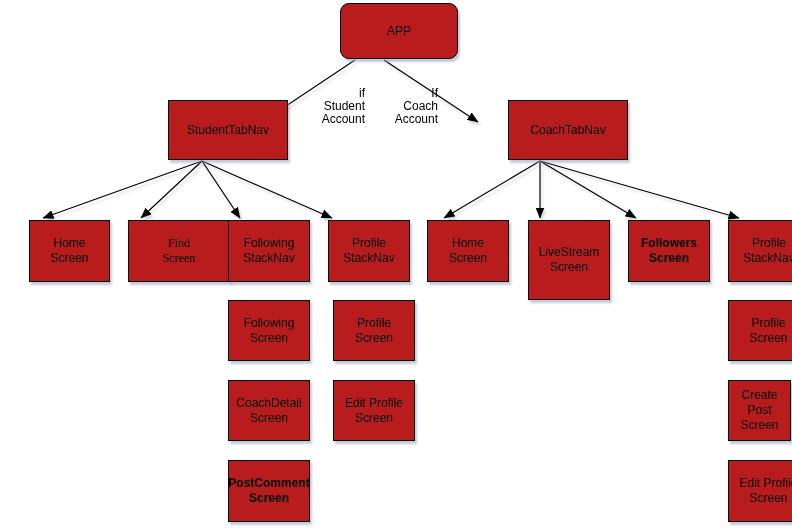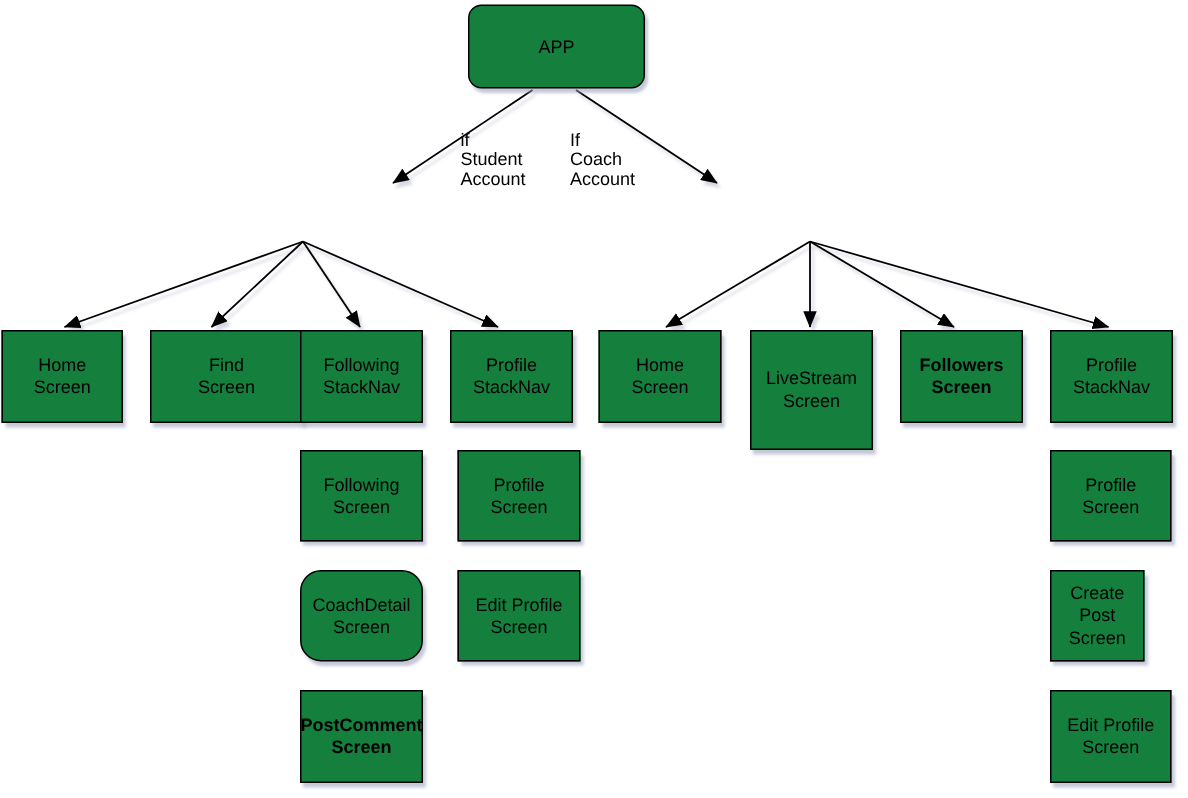--- a/index.html
+++ b/index.html
@@ -10,33 +10,34 @@
     position: relative;
     overflow: hidden;
   }
   .canvas { position: absolute; inset: 0; width: 792px; height: 532px; }
   svg.edges {
     position: absolute; left: 0; top: 0;
     filter: drop-shadow(2px 3px 1px rgba(150,155,185,0.4));
   }
   .node {
     position: absolute;
-    background: #15803d;
+    background: #b91c1c;
     border: 1px solid #000000;
     box-shadow: 2px 3px 2px rgba(150,155,185,0.55);
     display: flex; align-items: center; justify-content: center;
     text-align: center;
     font-size: 12px; line-height: 1.25; color: #000000;
     white-space: pre-line;
     box-sizing: border-box;
+    margin-left: 28px;
   }
   .node.rounded { border-radius: 9px; }
   .edge-label {
     position: absolute;
-    text-align: left;
+    text-align: right;
     font-size: 12px; line-height: 13px; color: #000000;
     white-space: pre-line;
   }
 </style>
 </head>
 <body>
 
 <div class="canvas">
 
   <svg class="edges" width="792" height="532">
@@ -61,24 +62,26 @@
 
   <div class="edge-label" style="left:307px; top:87px; width:58px;">if
 Student
 Account</div>
   <div class="edge-label" style="left:380px; top:87px; width:58px;">If
 Coach
 Account</div>
 
   <div class="node rounded" style="left:312px; top:3px; width:118px; height:56px;">APP</div>
 
+  <div class="node" style="left:140px; top:100px; width:120px; height:60px;">StudentTabNav</div>
+  <div class="node" style="left:480px; top:100px; width:120px; height:60px;">CoachTabNav</div>
 
   <div class="node" style="left:1px; top:220px; width:81px; height:62px;">Home
 Screen</div>
-  <div class="node" style="left:100px; top:220px; width:102px; height:62px;">Find
+  <div class="node" style="left:100px; top:220px; width:102px; height:62px;font-family:Liberation Serif, serif;">Find
 Screen</div>
   <div class="node" style="left:200px; top:220px; width:82px; height:62px;">Following
 StackNav</div>
   <div class="node" style="left:300px; top:220px; width:82px; height:62px;">Profile
 StackNav</div>
   <div class="node" style="left:399px; top:220px; width:82px; height:62px;">Home
 Screen</div>
   <div class="node" style="left:500px; top:220px; width:82px; height:80px;">LiveStream
 Screen</div>
   <div class="node" style="left:600px; top:220px; width:82px; height:62px;font-weight:bold;">Followers
@@ -86,21 +89,21 @@
   <div class="node" style="left:700px; top:220px; width:82px; height:62px;">Profile
 StackNav</div>
 
   <div class="node" style="left:200px; top:300px; width:82px; height:61px;">Following
 Screen</div>
   <div class="node" style="left:305px; top:300px; width:82px; height:61px;">Profile
 Screen</div>
   <div class="node" style="left:700px; top:300px; width:81px; height:61px;">Profile
 Screen</div>
 
-  <div class="node" style="left:200px; top:380px; width:82px; height:61px;border-radius:14px;">CoachDetail
+  <div class="node" style="left:200px; top:380px; width:82px; height:61px;">CoachDetail
 Screen</div>
   <div class="node" style="left:305px; top:380px; width:82px; height:61px;">Edit Profile
 Screen</div>
   <div class="node" style="left:700px; top:380px; width:63px; height:61px;">Create Post
 Screen</div>
 
   <div class="node" style="left:200px; top:460px; width:82px; height:62px;font-weight:bold;">PostComment
 Screen</div>
   <div class="node" style="left:700px; top:460px; width:81px; height:62px;">Edit Profile
 Screen</div>

